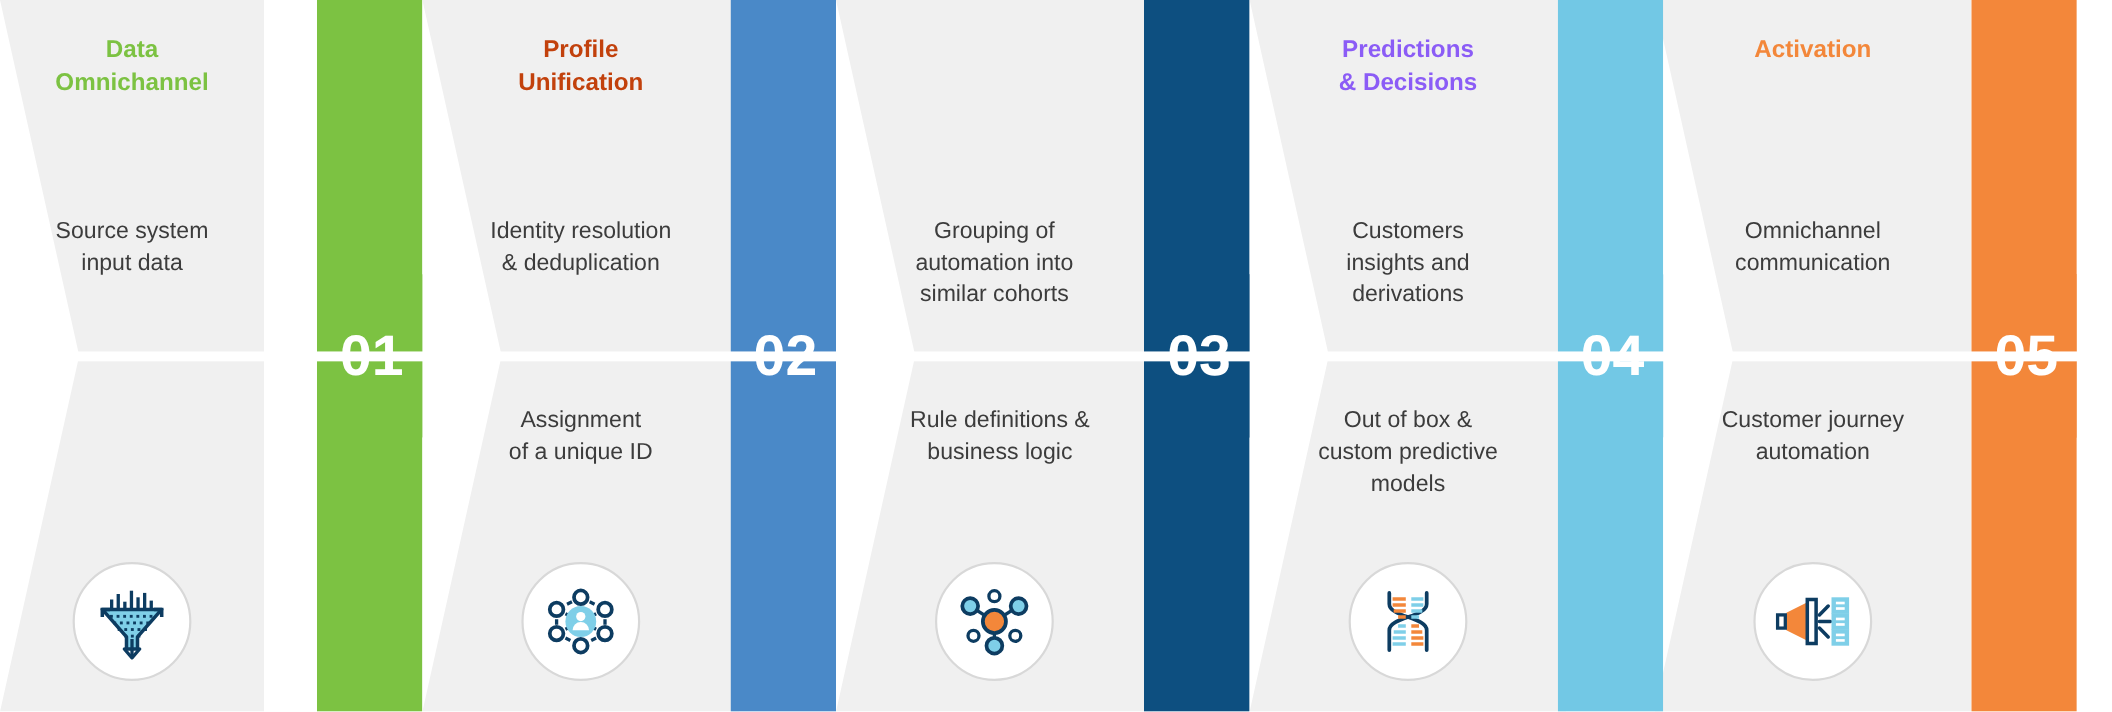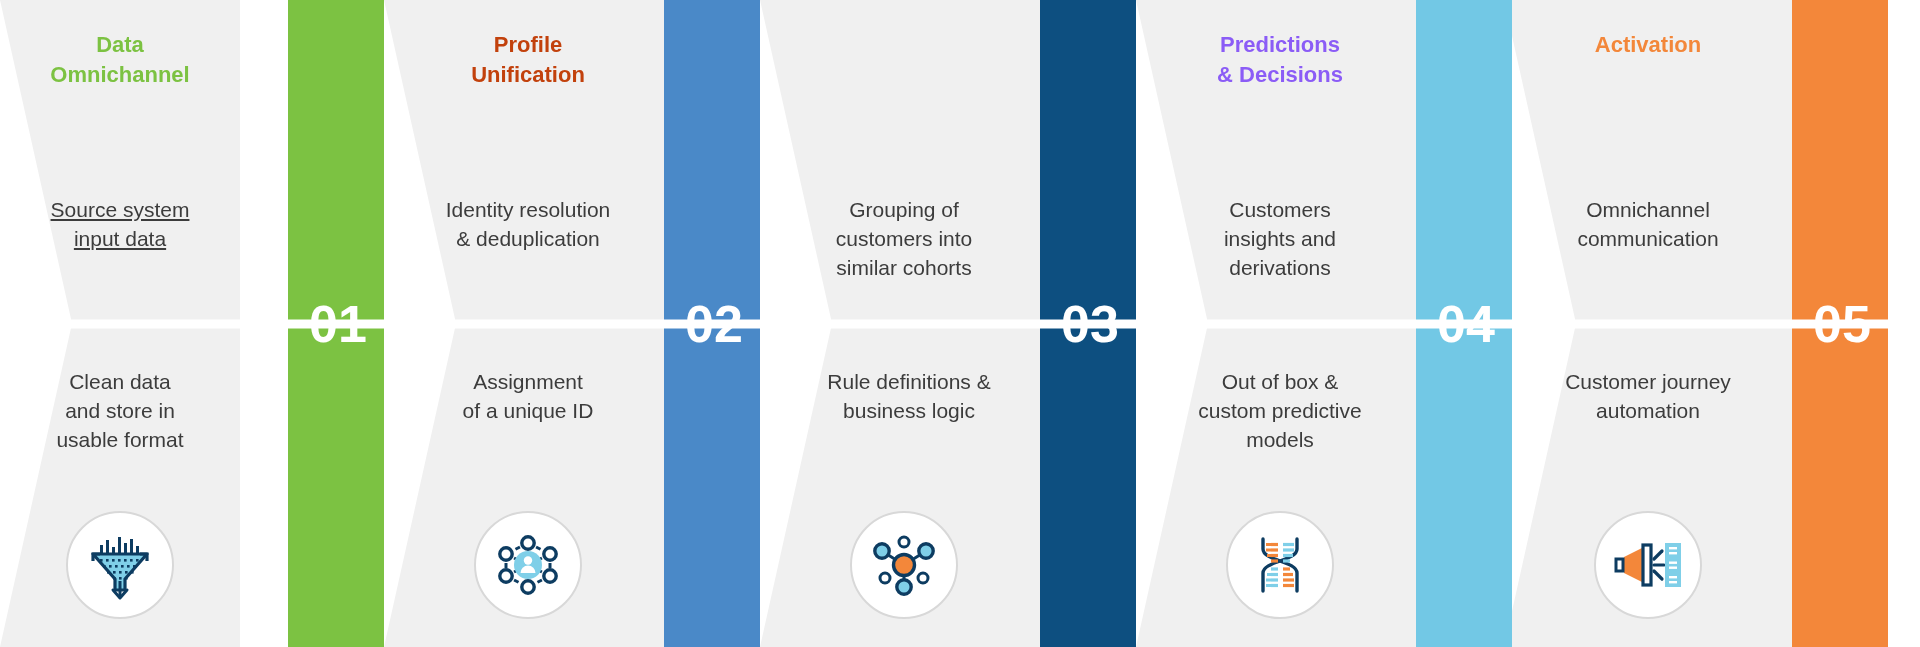--- a/index.html
+++ b/index.html
@@ -151,25 +151,22 @@
 </head>
 <body>
 
 <div id="stage">
 
   <div class="panel notch-left" style="left:0px; width:240px;">
     <div class="panel-title" style="color:#7cc242;">
       <div>Data</div>
       <div>Omnichannel</div>
     </div>
-    <div class="panel-sub-top" style="white-space:pre-line;text-decoration:underline;">Source system
+    <div class="panel-sub-top" style="white-space:pre-line;">Source system
 input data</div>
-    <div class="panel-sub-bottom" style="white-space:pre-line;">Clean data
-and store in
-usable format</div>
     <div class="icon-circle">
       <span>
         <svg width="72" height="72" viewBox="0 0 72 72">
 
           <g fill="#0d3c61">
             <rect x="16" y="16" width="3" height="9"></rect>
             <rect x="22" y="11" width="3" height="14"></rect>
             <rect x="28" y="18" width="3" height="7"></rect>
             <rect x="34" y="8" width="3" height="17"></rect>
             <rect x="40" y="14" width="3" height="11"></rect>
@@ -265,21 +262,21 @@
     </div>
   </div>
 
   <div class="bar" style="left:664px; width:96px; z-index:2;">
     <div class="bar-shape" style="background:#4a89c8;"></div>
     <div class="bar-number">02</div>
   </div>
 
   <div class="panel notch-left" style="left:760px; width:288px;">
     <div class="panel-sub-top" style="white-space:pre-line;">Grouping of
-customers into
+automation into
 similar cohorts</div>
     <div class="panel-sub-bottom" style="white-space:pre-line;padding-left:28px;">Rule definitions &amp;
 business logic</div>
     <div class="icon-circle">
       <span>
         <svg width="72" height="72" viewBox="0 0 72 72">
           <g stroke="#0d3c61" stroke-width="3" fill="none">
             <line x1="36" y1="36" x2="14" y2="22"></line>
             <line x1="36" y1="36" x2="58" y2="22"></line>
             <line x1="36" y1="36" x2="36" y2="58"></line>

